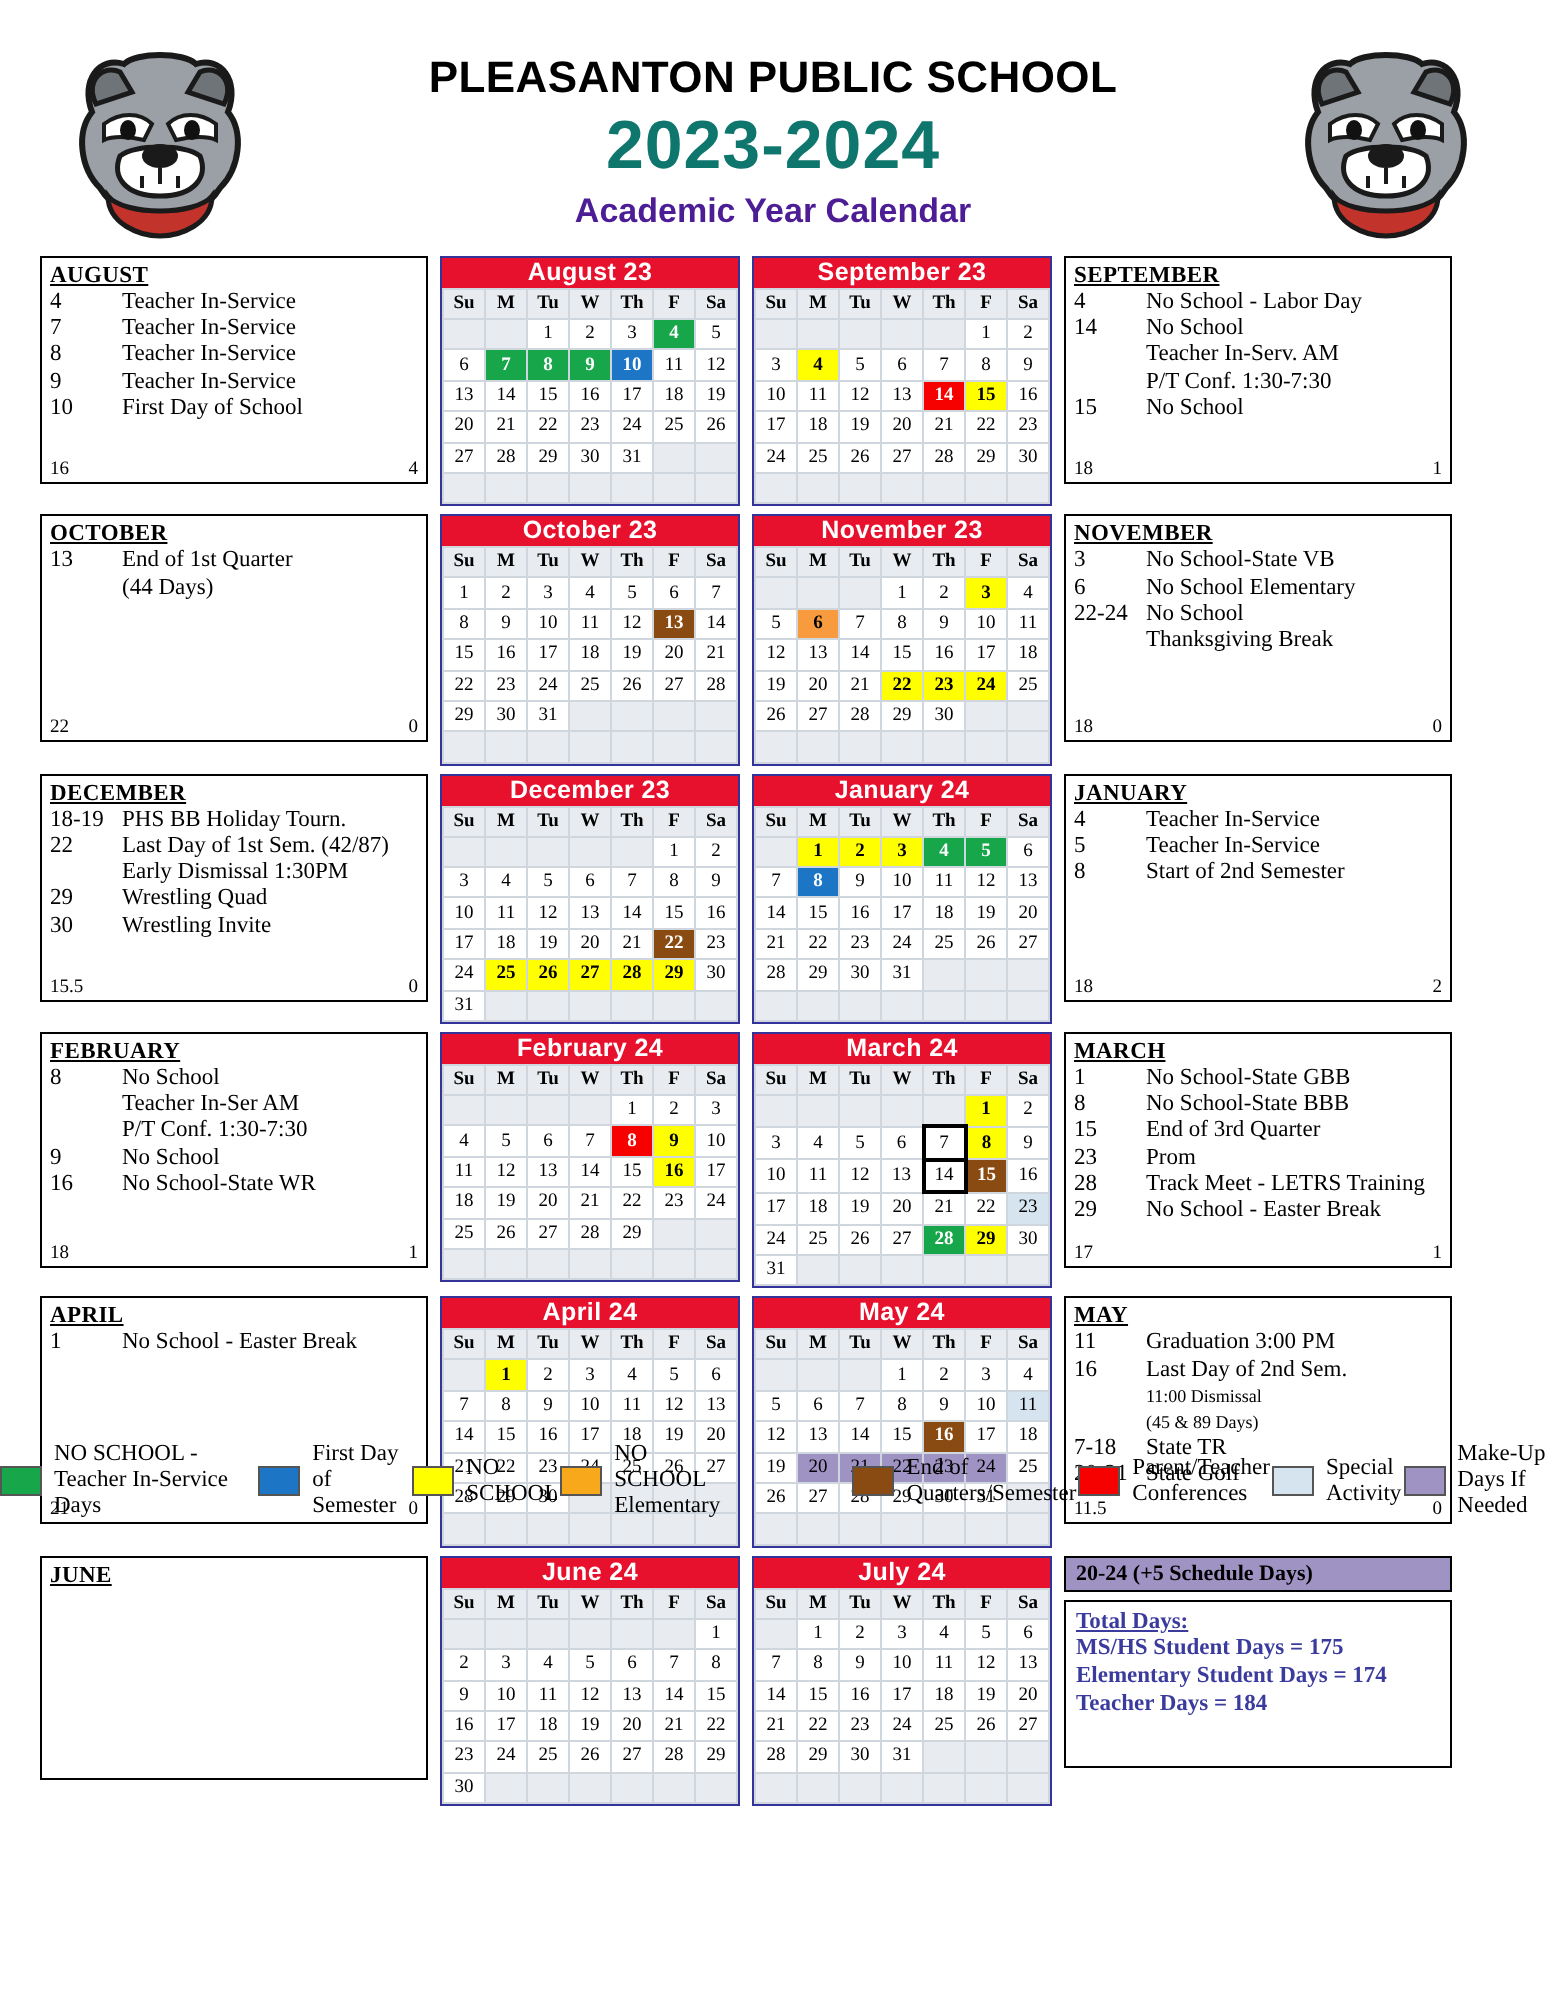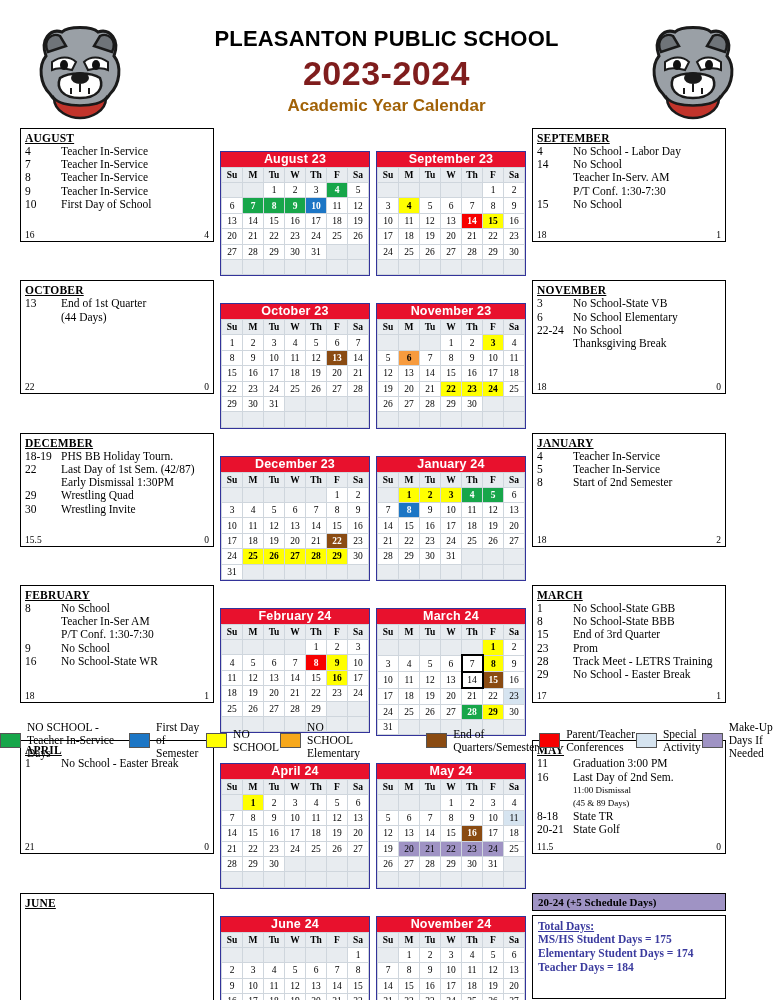--- a/index.html
+++ b/index.html
@@ -3,32 +3,32 @@
 <meta charset="utf-8">
 <style>
   html,body{margin:0;padding:0;background:#ffffff;}
   body{width:773px;height:1000px;font-family:"Liberation Serif",serif;color:#000;overflow:hidden;}
   .page{position:relative;width:773px;height:808px;}
 
   
   .header{position:relative;height:128px;}
   .titles{position:absolute;left:0;right:0;top:26px;text-align:center;}
   .title-main{font-family:"Liberation Sans",sans-serif;font-weight:bold;font-size:22px;letter-spacing:.2px;color:#000;}
-  .title-year{font-family:"Liberation Sans",sans-serif;font-weight:bold;font-size:34px;color:#7f1d1d;margin-top:2px;letter-spacing:.5px;}
-  .title-sub{font-family:"Liberation Sans",sans-serif;font-weight:bold;font-size:17px;color:#a16207;margin-top:3px;}
+  .title-year{font-family:"Liberation Sans",sans-serif;font-weight:bold;font-size:34px;color:#0f766e;margin-top:2px;letter-spacing:.5px;}
+  .title-sub{font-family:"Liberation Sans",sans-serif;font-weight:bold;font-size:17px;color:#4c1d95;margin-top:3px;}
 
   .logo{position:absolute;top:22px;width:108px;height:102px;}
   .logo.left{left:26px;}
   .logo.right{right:26px;}
 
   
   .rows{position:relative;padding:0 20px;}
   .row{display:flex;align-items:flex-start;gap:6px;margin-bottom:4px;}
   .col-ev{width:194px;}
-  .col-cal{width:150px;margin-top:23px;}
+  .col-cal{width:150px;}
 
   
   .evbox{border:1px solid #000;height:114px;position:relative;padding:3px 4px 0 4px;box-sizing:border-box;background:#fff;}
   .evbox.h118{height:118px;}
   .evbox.h112{height:112px;}
   .ev-title{font-weight:bold;text-decoration:underline;font-size:11.5px;letter-spacing:.2px;margin-bottom:1px;}
   .ev-list{font-size:11.5px;line-height:13.2px;}
   .ev-item{display:flex;}
   .ev-day{width:36px;flex:none;}
   .ev-txt{flex:1;}
@@ -1117,21 +1117,21 @@
               </div>
               <div class="ev-item ev-small">
                 <div class="ev-day"></div>
                 <div class="ev-txt">11:00 Dismissal</div>
               </div>
               <div class="ev-item ev-small">
                 <div class="ev-day"></div>
                 <div class="ev-txt">(45 &amp; 89 Days)</div>
               </div>
               <div class="ev-item">
-                <div class="ev-day">8-18</div>
+                <div class="ev-day">7-18</div>
                 <div class="ev-txt">State TR</div>
               </div>
               <div class="ev-item">
                 <div class="ev-day">20-21</div>
                 <div class="ev-txt">State Golf</div>
               </div>
             </div>
             <div class="ev-foot">
               <span>11.5</span>
               <span>0</span>
@@ -1219,21 +1219,21 @@
                   <td class="blank"></td>
                   <td class="blank"></td>
                   <td class="blank"></td>
                 </tr>
               </tbody>
             </table>
           </div>
         </div>
         <div class="col-cal">
           <div class="cal">
-            <div class="cal-hd">November 24</div>
+            <div class="cal-hd">July 24</div>
             <table class="cal-t">
               <thead>
                 <tr>
                   <th>Su</th>
                   <th>M</th>
                   <th>Tu</th>
                   <th>W</th>
                   <th>Th</th>
                   <th>F</th>
                   <th>Sa</th>

